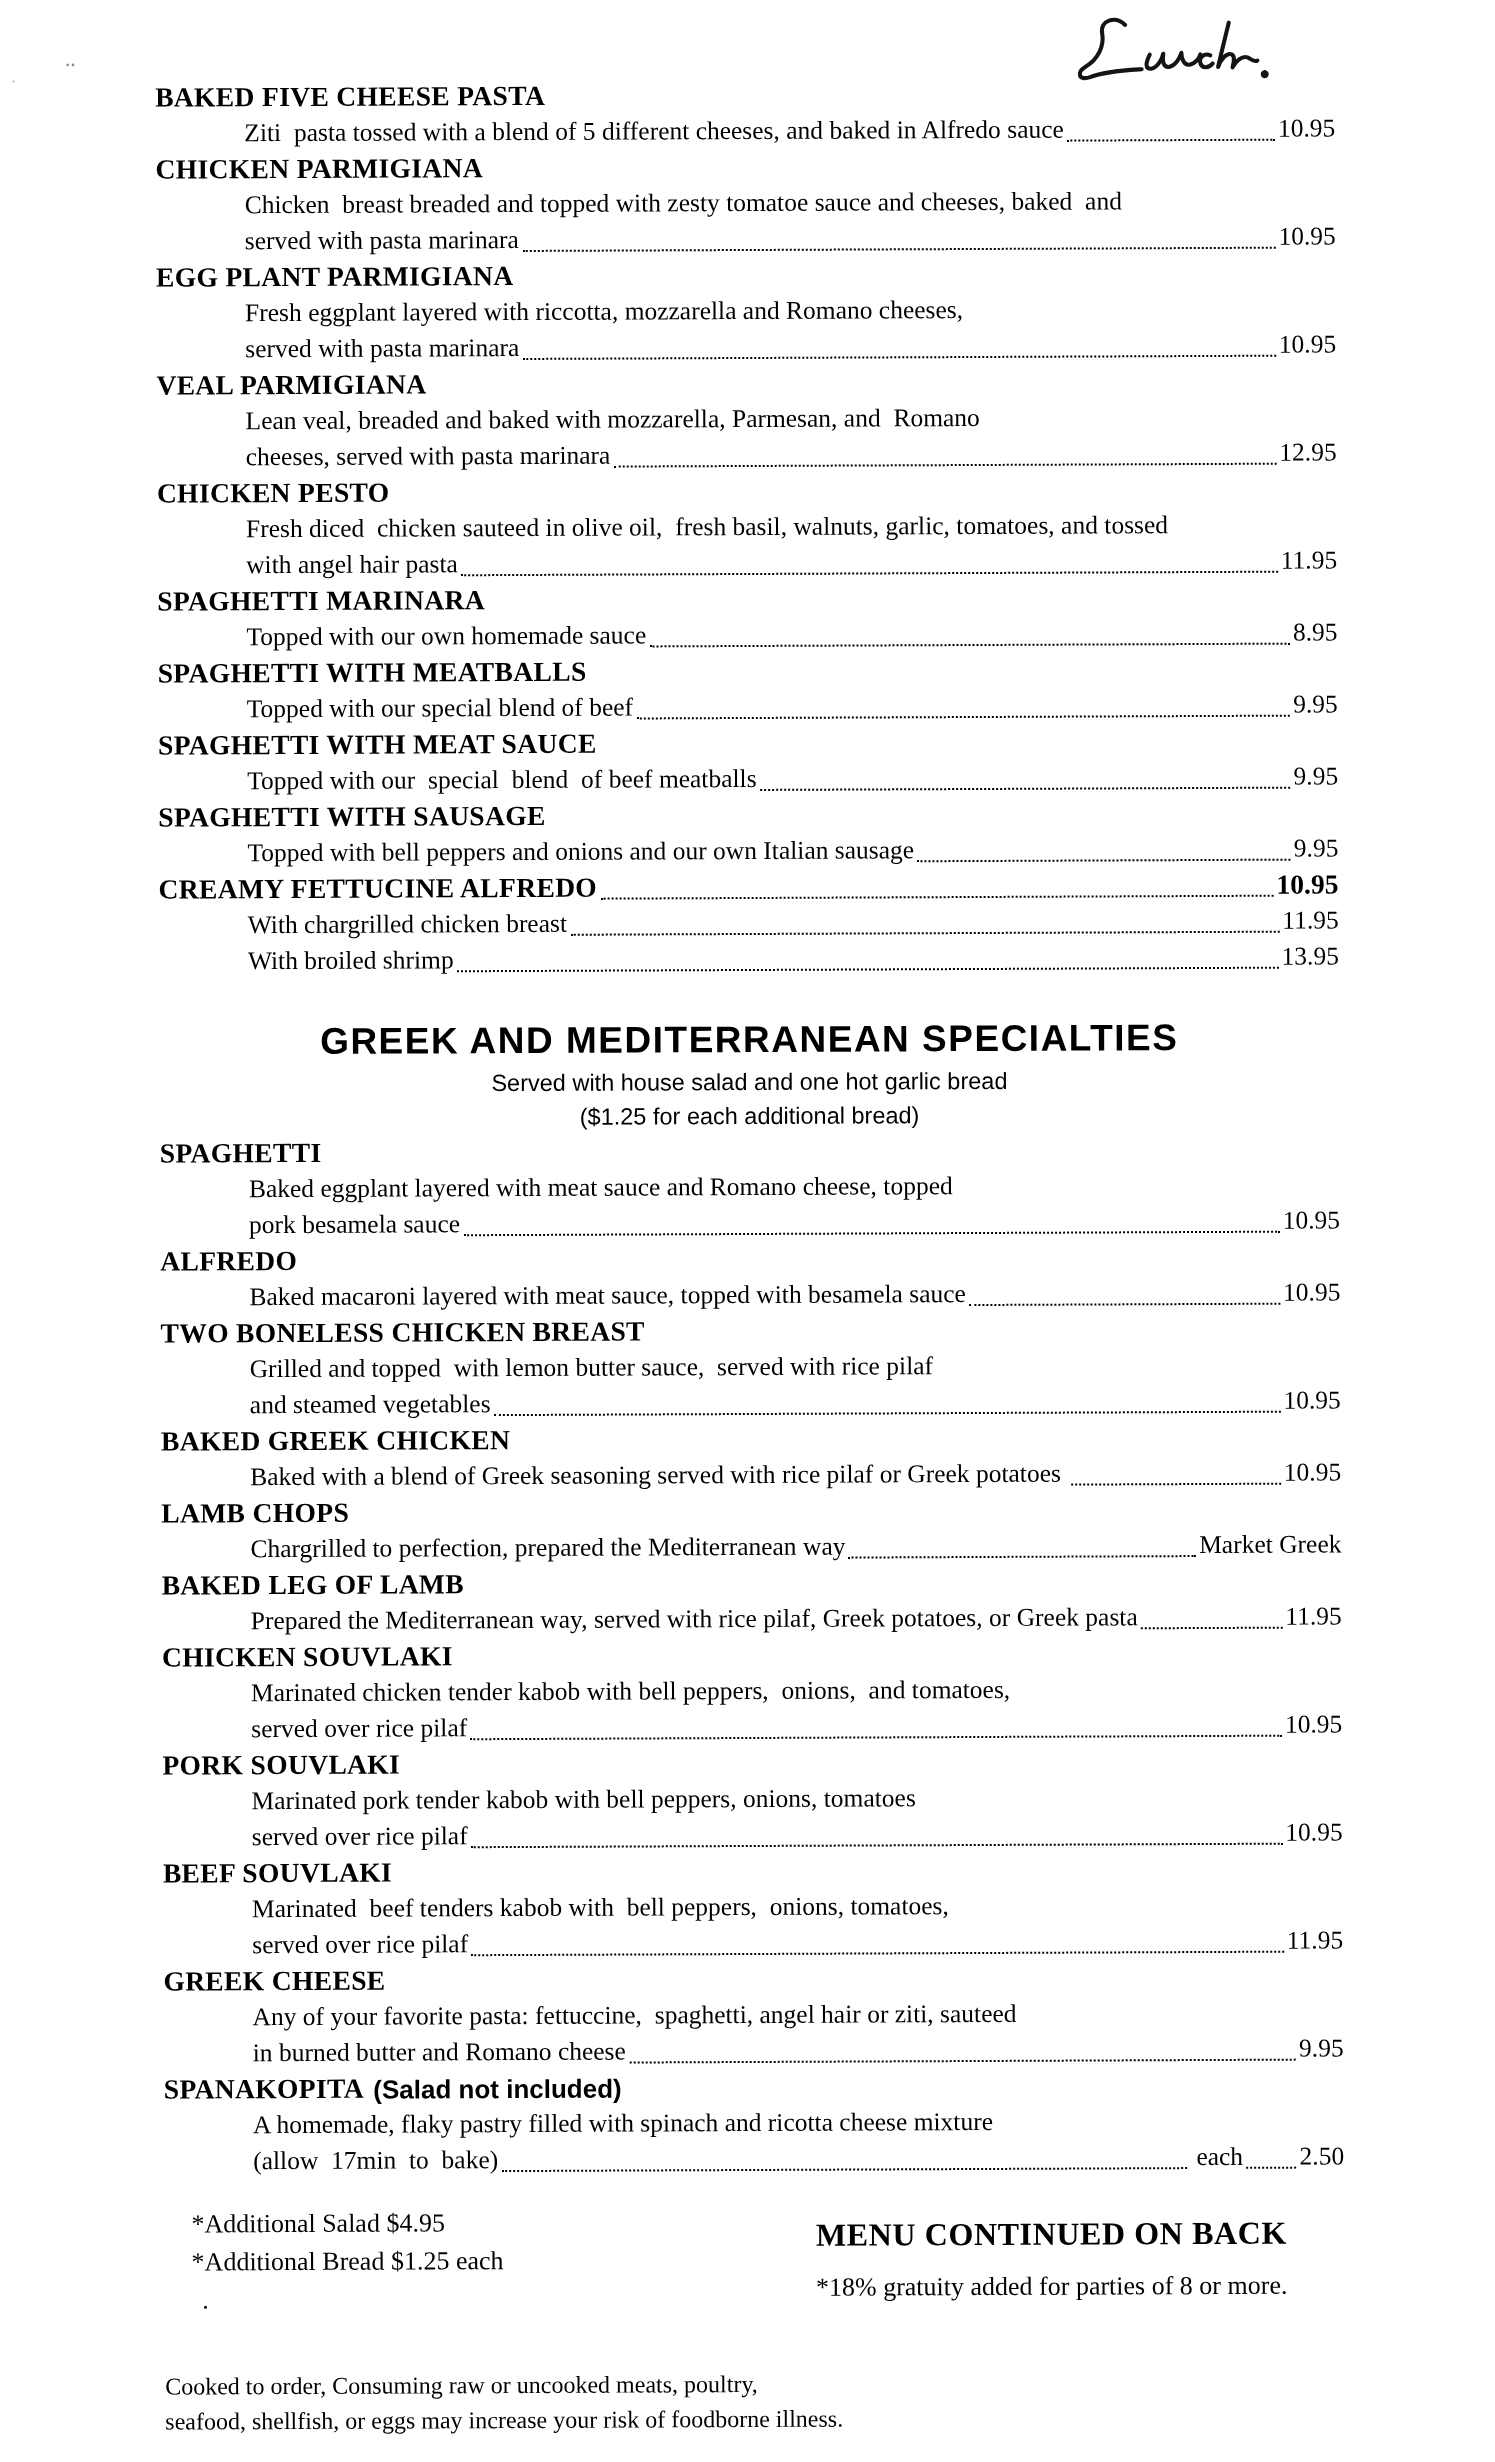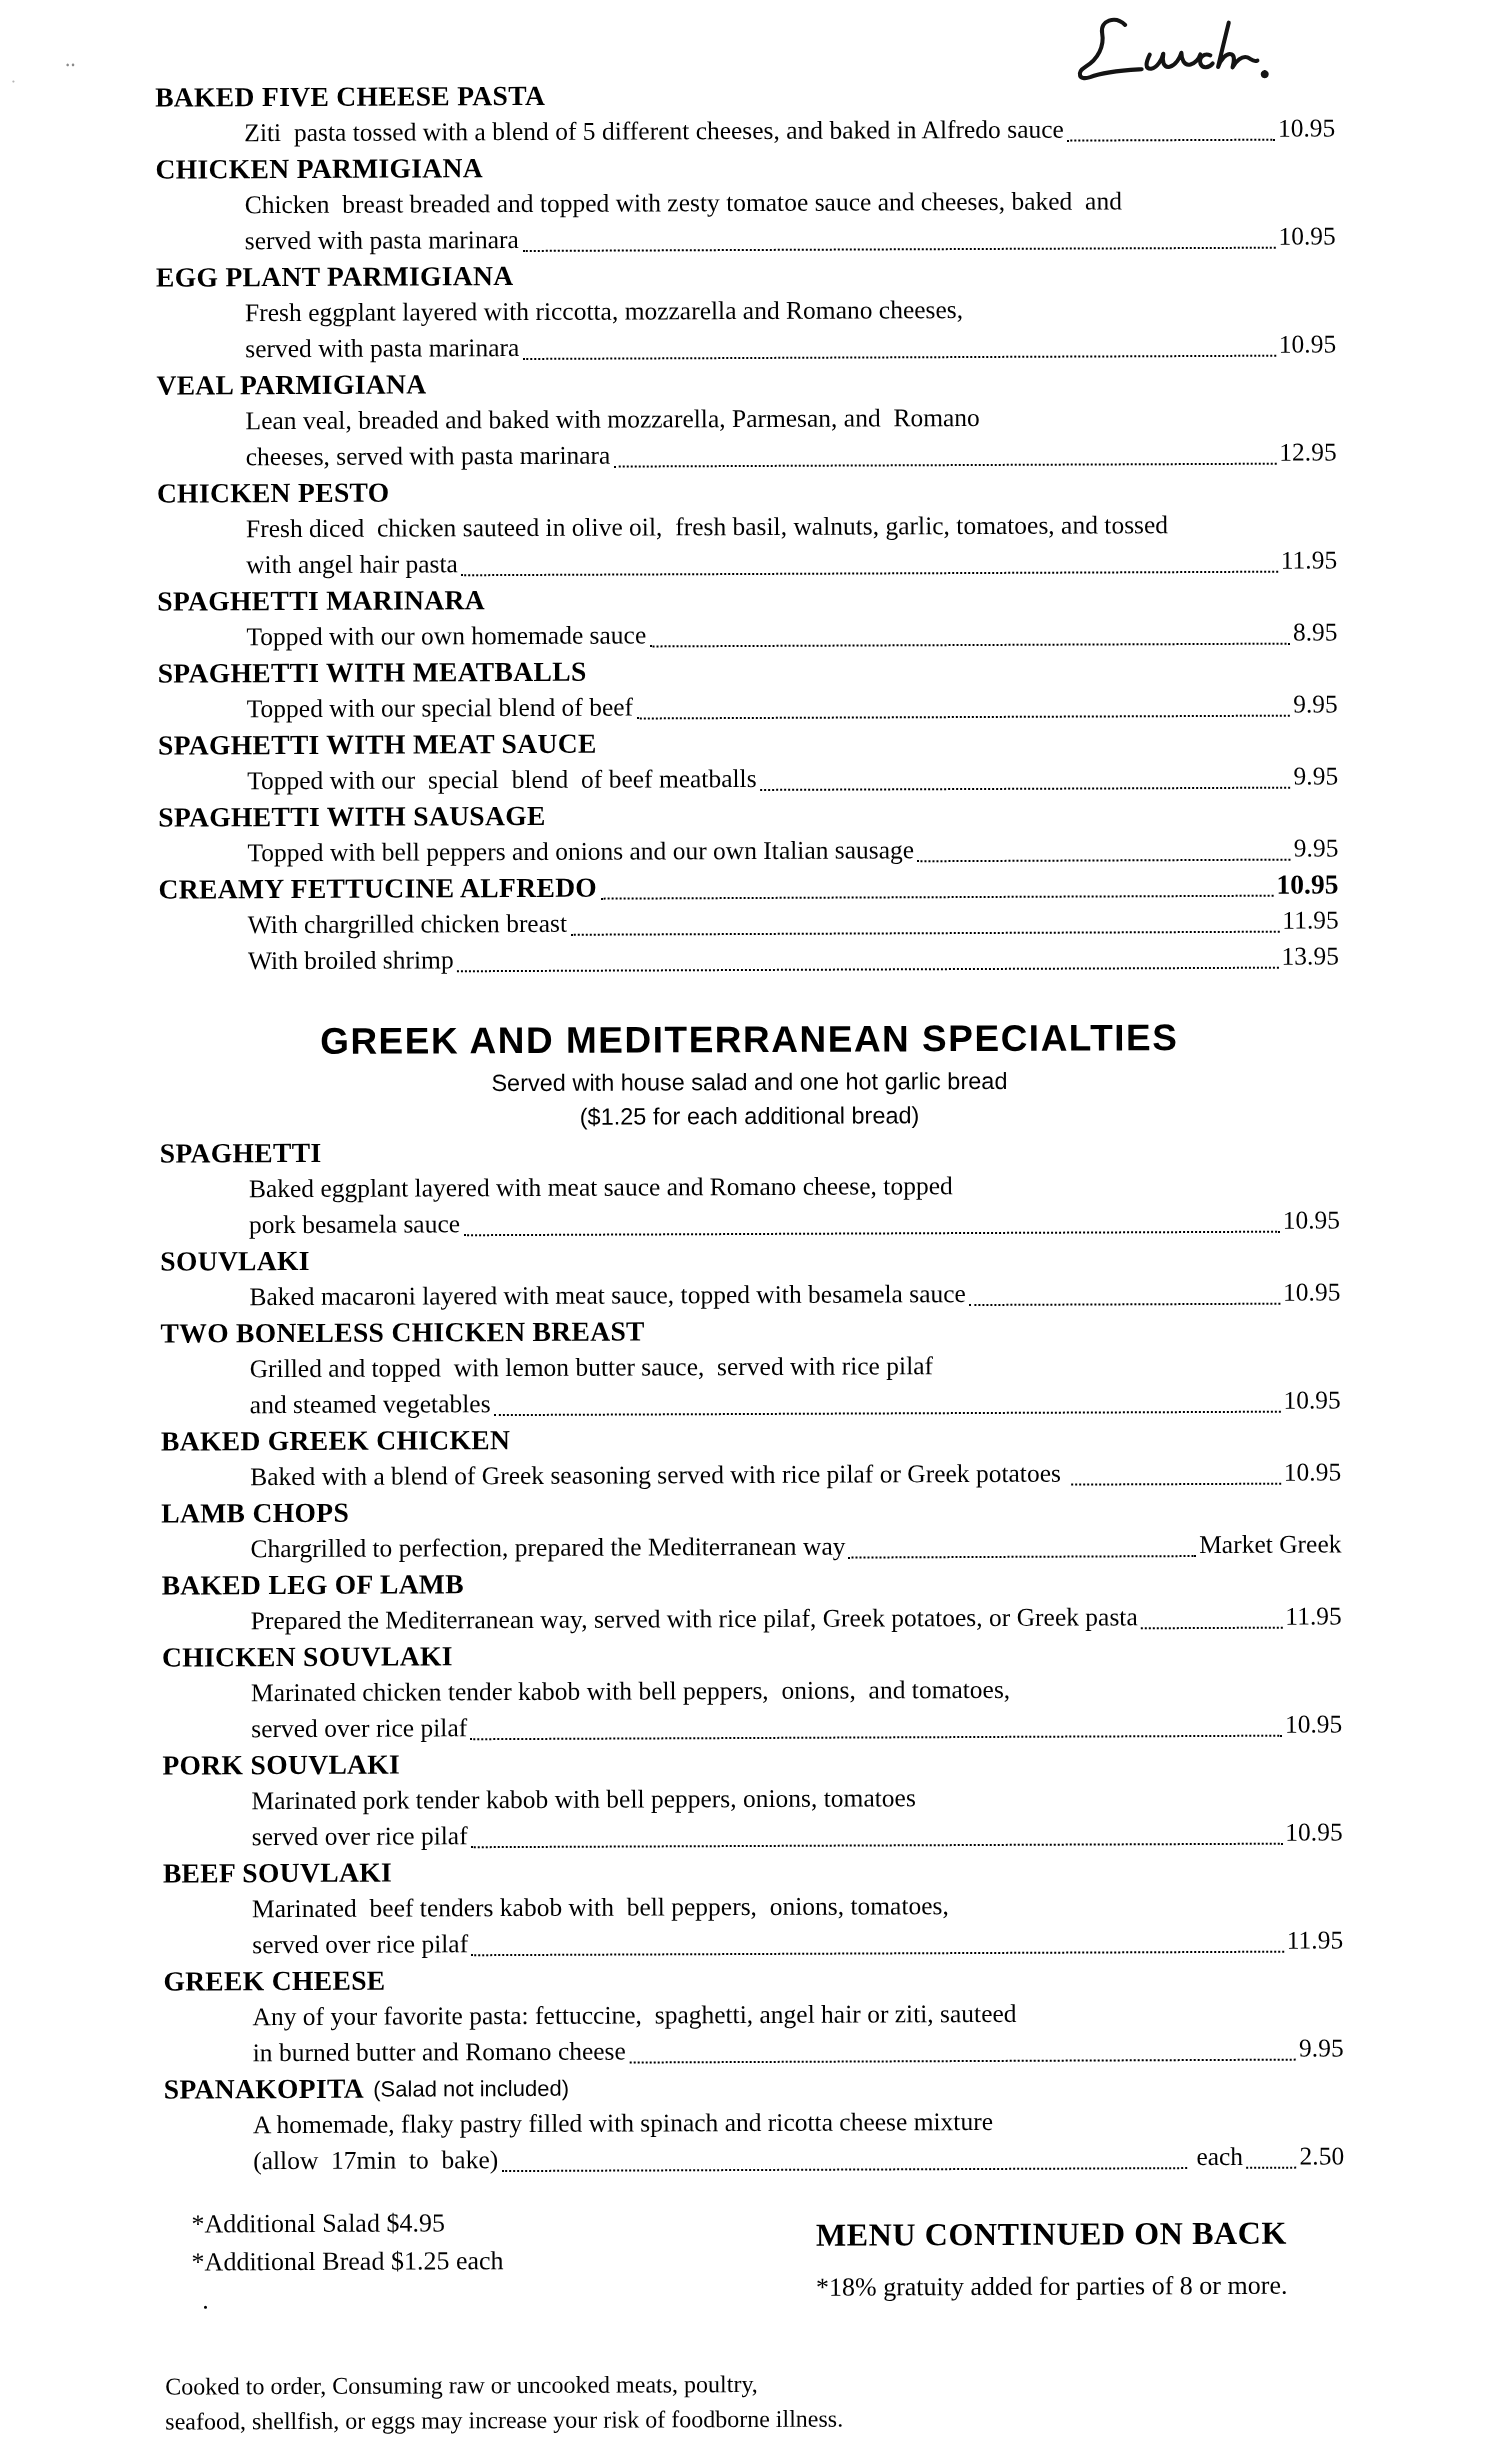--- a/index.html
+++ b/index.html
@@ -18,21 +18,21 @@
 
   .content{position:absolute;left:159px;top:77px;width:1180px;}
 
   .section-greek{margin-top:38px;}
   .section-title{font-family:"Liberation Sans", sans-serif;font-weight:bold;font-size:37px;
                  letter-spacing:1.5px;text-align:center;line-height:50px;white-space:nowrap;}
   .section-sub{font-family:"Liberation Sans", sans-serif;font-size:23.5px;line-height:34px;text-align:center;}
 
   .item-title-row{display:flex;align-items:flex-end;font-weight:bold;font-size:27.6px;line-height:36px;}
   .item-name{white-space:pre;letter-spacing:0.3px;}
-  .name-suffix{font-family:"Liberation Sans", sans-serif;font-weight:normal;font-size:22px;
+  .name-suffix{font-family:"Liberation Sans", sans-serif;font-weight:bold;font-size:26px;
                margin-left:9.4px;line-height:34px;}
   .desc-line{display:flex;align-items:flex-end;font-size:25.5px;line-height:36px;padding-left:89px;}
   .desc-text{white-space:pre-wrap;}
   .leader{flex:1 1 auto;border-bottom:2.9px dotted #000;margin:0 2.9px 6.4px 3.5px;min-width:14px;}
   .leader.short{flex:0 0 50px;min-width:0;}
   .pre-price{white-space:pre;}
   .price{white-space:pre;text-align:center;}
 
   .footer{display:flex;margin-top:26px;}
   .footer-left{flex:1 1 auto;padding-left:27px;font-size:26px;line-height:38px;}
@@ -196,21 +196,21 @@
               <span class="desc-text">Baked eggplant layered with meat sauce and Romano cheese, topped</span>
             </div>
             <div class="desc-line">
               <span class="desc-text">pork besamela sauce</span>
               <span class="leader"></span>
               <span class="price">10.95</span>
             </div>
           </div>
           <div class="menu-item">
             <div class="item-title-row">
-              <span class="item-name">SOUVLAKI</span>
+              <span class="item-name">ALFREDO</span>
             </div>
             <div class="desc-line">
               <span class="desc-text">Baked macaroni layered with meat sauce, topped with besamela sauce</span>
               <span class="leader"></span>
               <span class="price">10.95</span>
             </div>
           </div>
           <div class="menu-item">
             <div class="item-title-row">
               <span class="item-name">TWO BONELESS CHICKEN BREAST</span>

